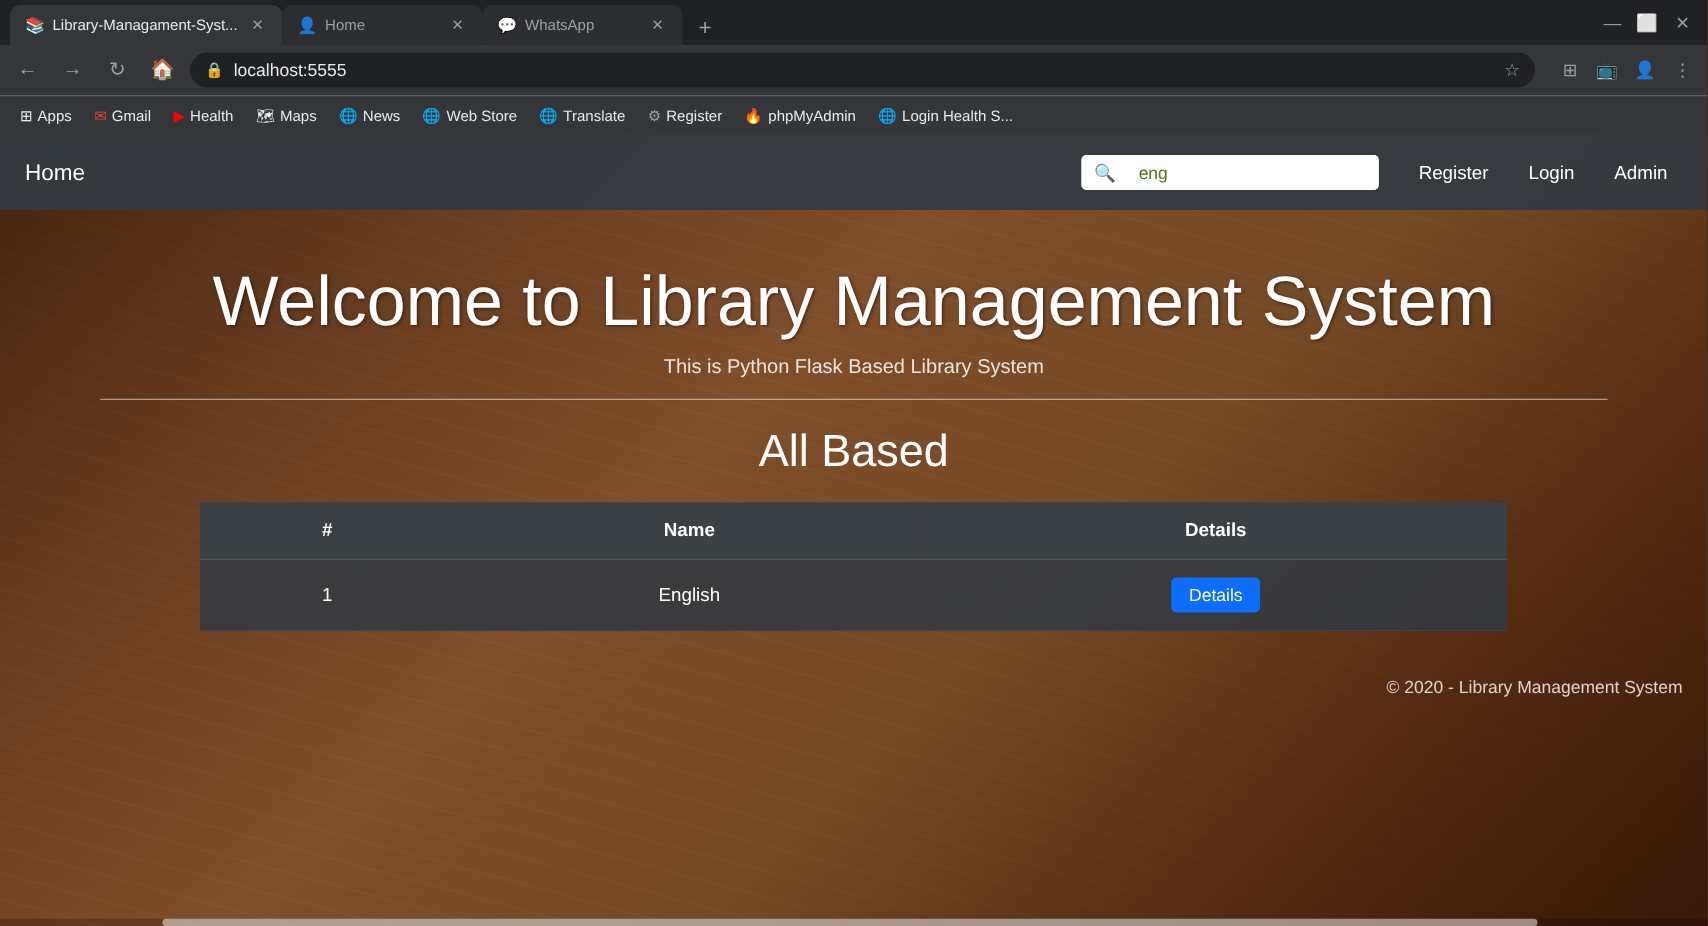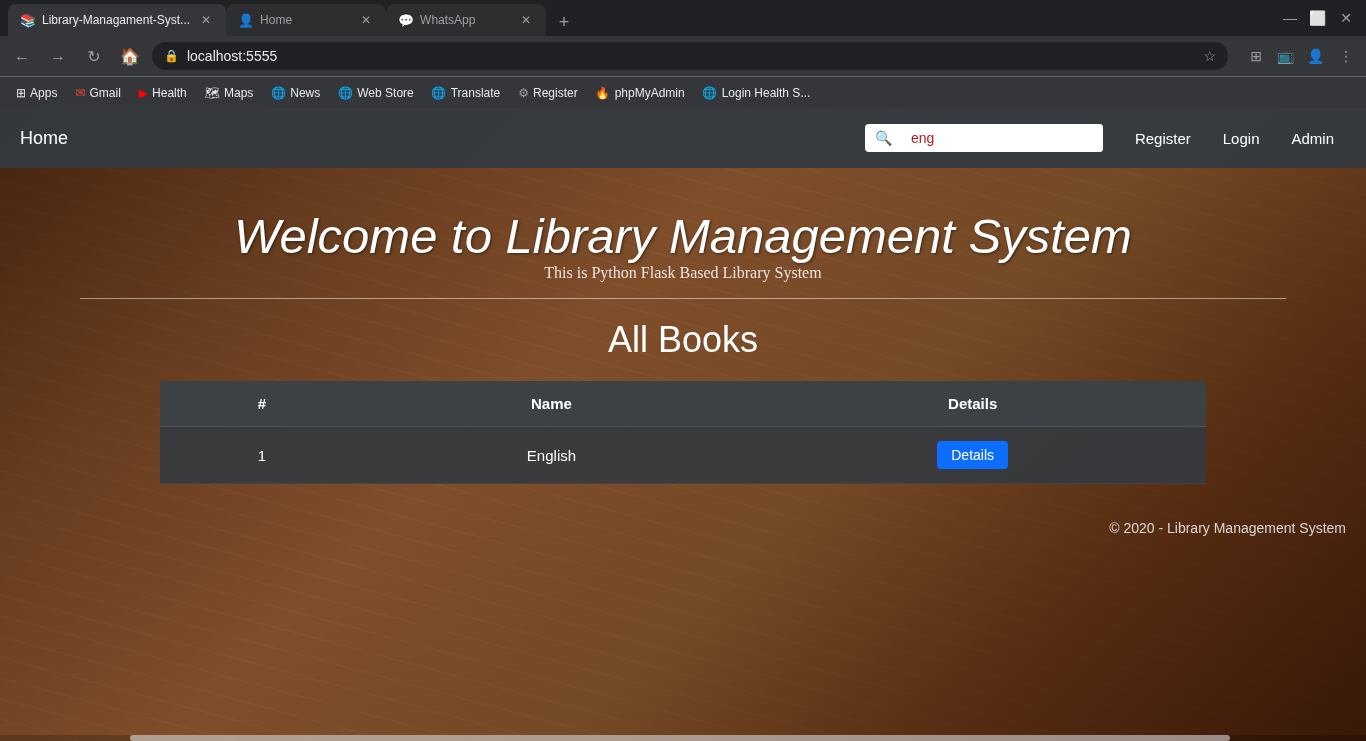--- a/index.html
+++ b/index.html
@@ -239,21 +239,21 @@
       cursor: pointer;
       color: #555;
       font-size: 14px;
     }
     .navbar-search-input {
       border: none;
       outline: none;
       padding: 6px 8px;
       font-size: 14px;
       width: 200px;
-      color: #b91c1c;
+      color: #4d7c0f;
     }
     .navbar-links {
       display: flex;
       gap: 8px;
     }
     .navbar-link {
       color: #fff;
       text-decoration: none;
       padding: 8px 12px;
       font-size: 15px;
@@ -263,31 +263,29 @@
 
     
     .main-area {
       position: relative;
       z-index: 5;
       text-align: center;
       padding: 40px 20px 20px;
     }
     .hero-title {
       color: #fff;
-      font-size: 49px;
+      font-size: 56px;
       font-weight: 300;
-      margin-bottom: 0;
+      margin-bottom: 12px;
       text-shadow: 1px 1px 3px rgba(0,0,0,0.5);
-      font-style: italic;
     }
     .hero-subtitle {
       color: rgba(255,255,255,0.85);
       font-size: 16px;
       margin-bottom: 16px;
-      font-family: Liberation Serif, serif;
     }
     .hero-divider {
       border: none;
       border-top: 1px solid rgba(255,255,255,0.5);
       margin: 0 60px 20px;
     }
     .section-title {
       color: #fff;
       font-size: 36px;
       font-weight: 300;
@@ -466,21 +464,21 @@
       <a class="navbar-link">Register</a>
       <a class="navbar-link">Login</a>
       <a class="navbar-link">Admin</a>
     </div>
   </nav>
 
   <div class="main-area">
     <h1 class="hero-title">Welcome to Library Management System</h1>
     <p class="hero-subtitle">This is Python Flask Based Library System</p>
     <hr class="hero-divider">
-    <h2 class="section-title">All Books</h2>
+    <h2 class="section-title">All Based</h2>
 
     <div class="table-container">
       <table class="books-table">
         <thead>
           <tr>
             <th>#</th>
             <th>Name</th>
             <th>Details</th>
           </tr>
         </thead>

